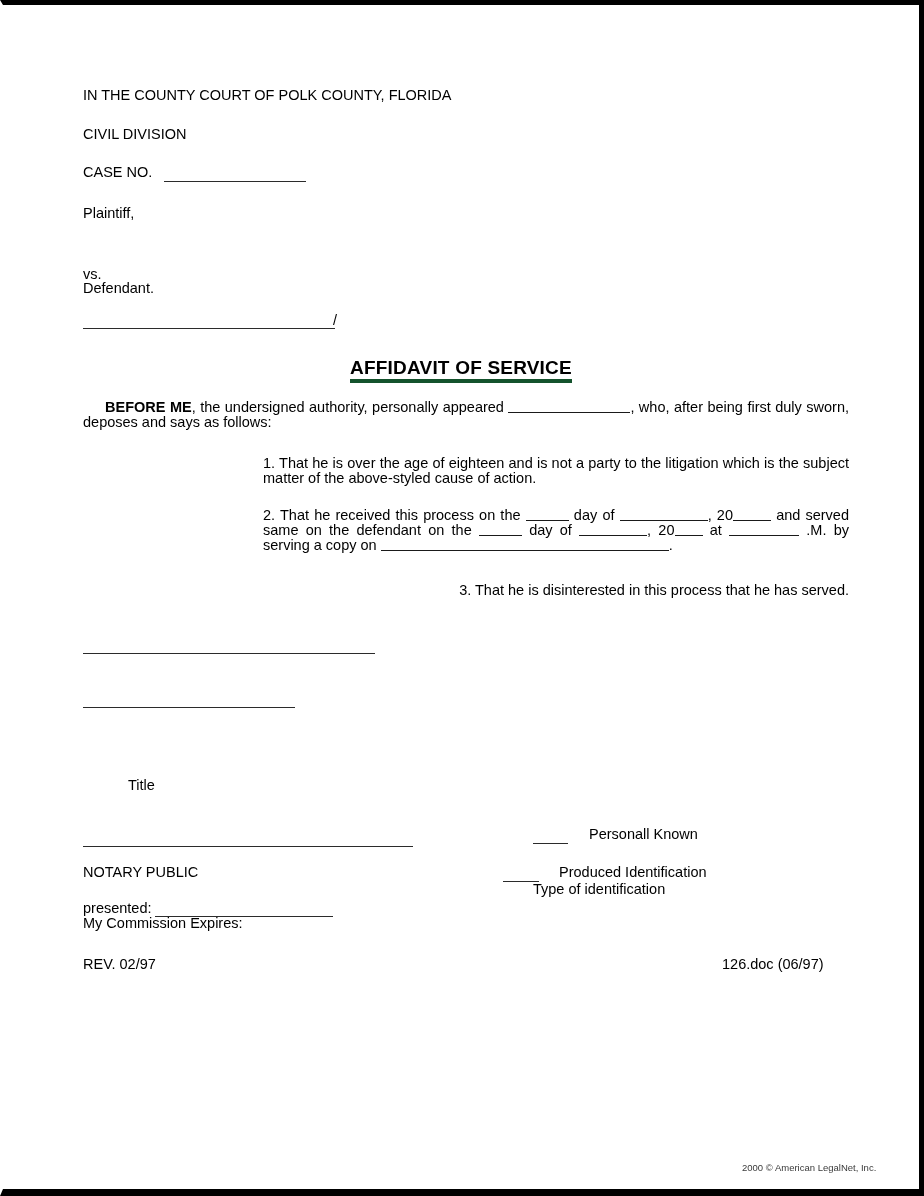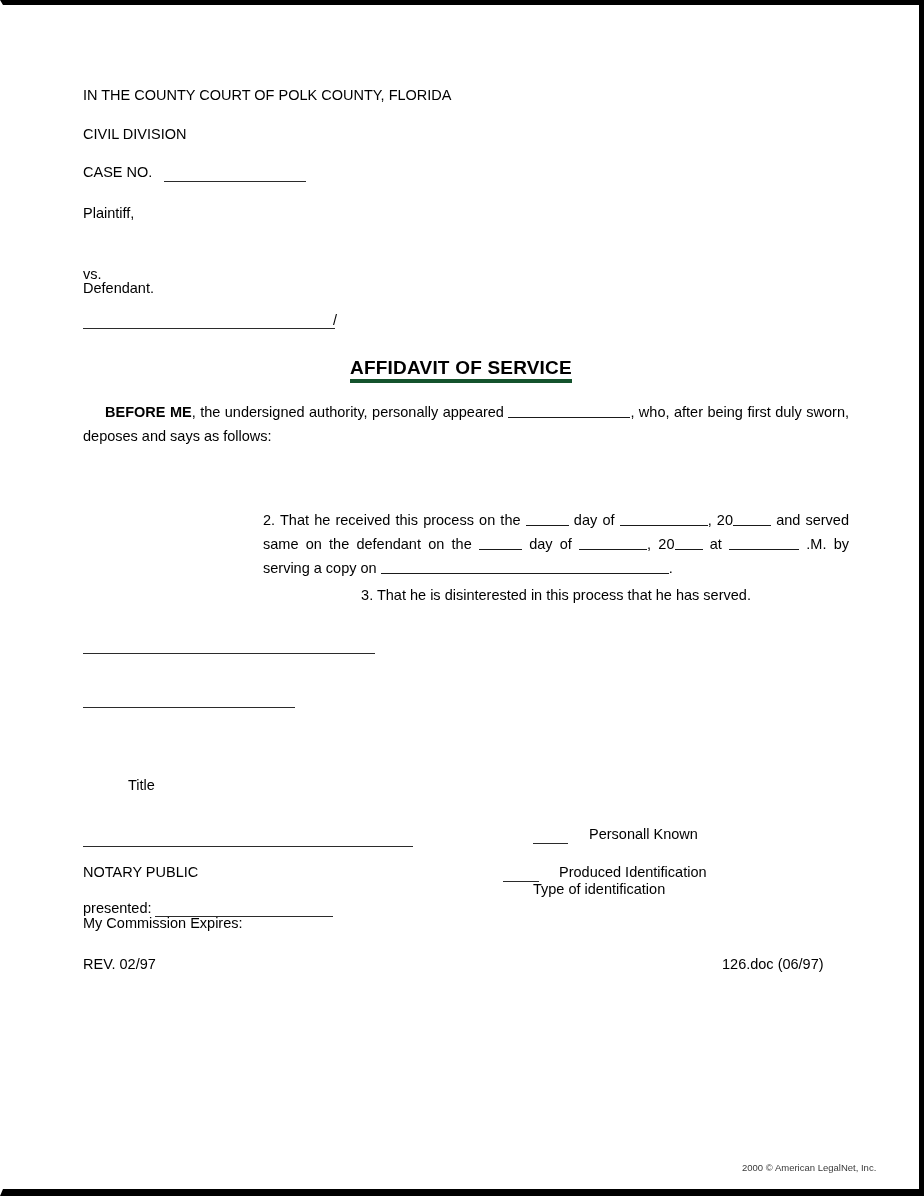--- a/index.html
+++ b/index.html
@@ -72,35 +72,35 @@
   }
   #doc-title span {
     border-bottom: 4px solid #14532d;
     padding-bottom: 1px;
   }
 
   
   .para {
     position: absolute;
     font-size: 14.5px;
-    line-height: 24px;
+    line-height: 15px;
     text-align: justify;
     color: #000000;
   }
   #intro-para {
     left: 80px;
     top: 395px;
     width: 766px;
     text-indent: 22px;
   }
   #item-1 { left: 260px; top: 451px; width: 586px; }
   #item-2 { left: 260px; top: 503px; width: 586px; }
   #item-3 {
     left: 260px; top: 578px; width: 586px;
-    text-align: center;
+    text-align: right;
   }
 
   
   .blank {
     display: inline-block;
     border-bottom: 1.2px solid #1a1a1a;
     vertical-align: baseline;
     height: 12px;
     margin-bottom: -1px;
   }
@@ -174,20 +174,21 @@
 
     <div class="rule" id="caption-rule"></div>
     <div class="t" id="caption-slash">/</div>
 
     <div id="doc-title">
       <span>AFFIDAVIT OF SERVICE</span>
     </div>
 
     <div class="para" id="intro-para"><span class="b">BEFORE ME</span><span>, the undersigned authority, personally appeared </span><span class="blank bk-name"></span><span>, who, after being first duly sworn, deposes and says as follows:</span></div>
 
+    <div class="para" id="item-1">1. That he is over the age of eighteen and is not a party to the litigation which is the subject matter of the above-styled cause of action.</div>
 
     <div class="para" id="item-2"><span>2. That he received this process on the </span><span class="blank bk-day"></span><span> day of </span><span class="blank bk-month"></span><span>, 20</span><span class="blank bk-yr"></span><span> and served same on the defendant on the </span><span class="blank bk-day"></span><span> day of </span><span class="blank bk-mon-s"></span><span>, 20</span><span class="blank bk-yr-s"></span><span> at </span><span class="blank bk-time"></span><span> .M. by serving a copy on </span><span class="blank bk-who"></span><span>.</span></div>
 
     <div class="para" id="item-3">3. That he is disinterested in this process that he has served.</div>
 
     <div class="rule" id="sig-rule-1"></div>
     <div class="rule" id="sig-rule-2"></div>
     <div class="t" id="title-label">Title</div>
 
 

